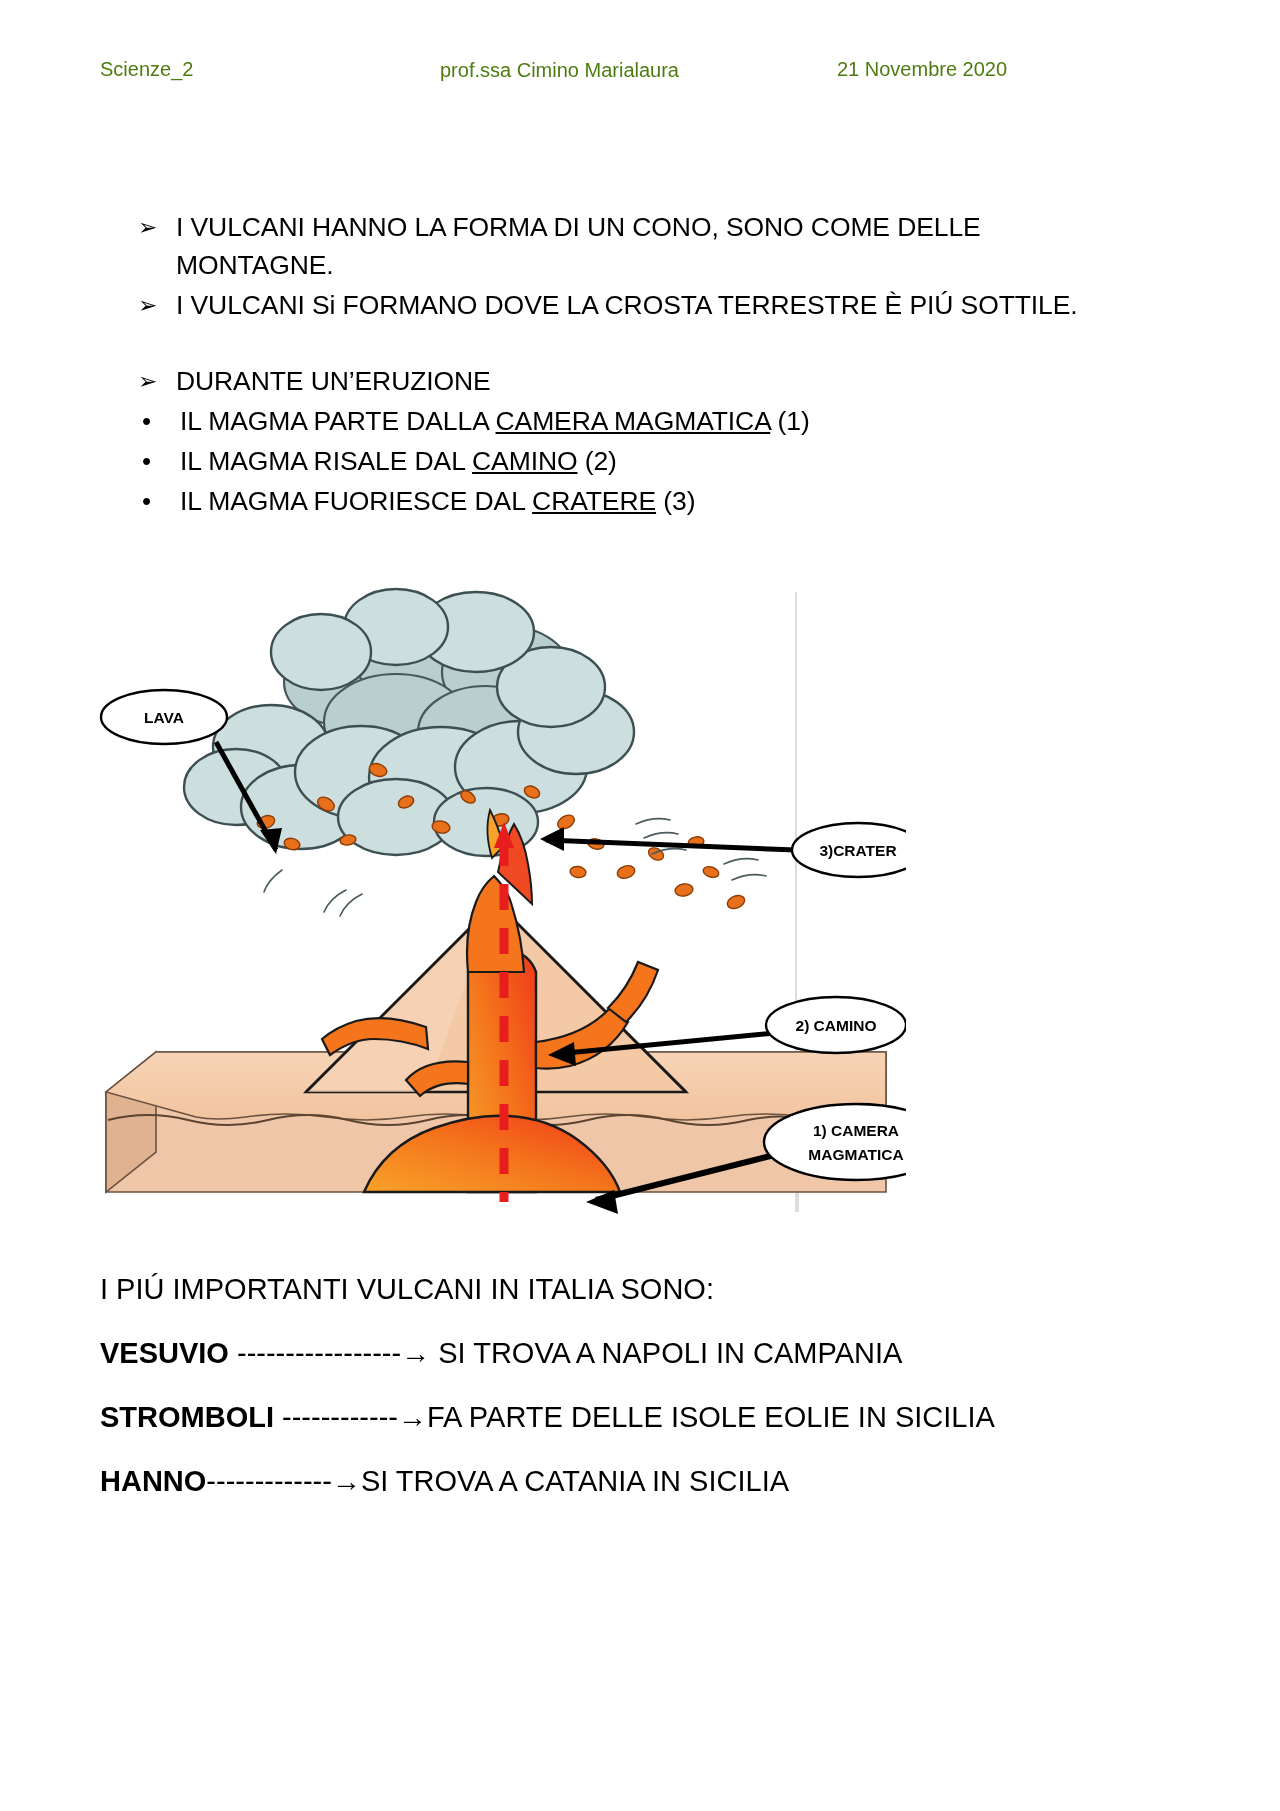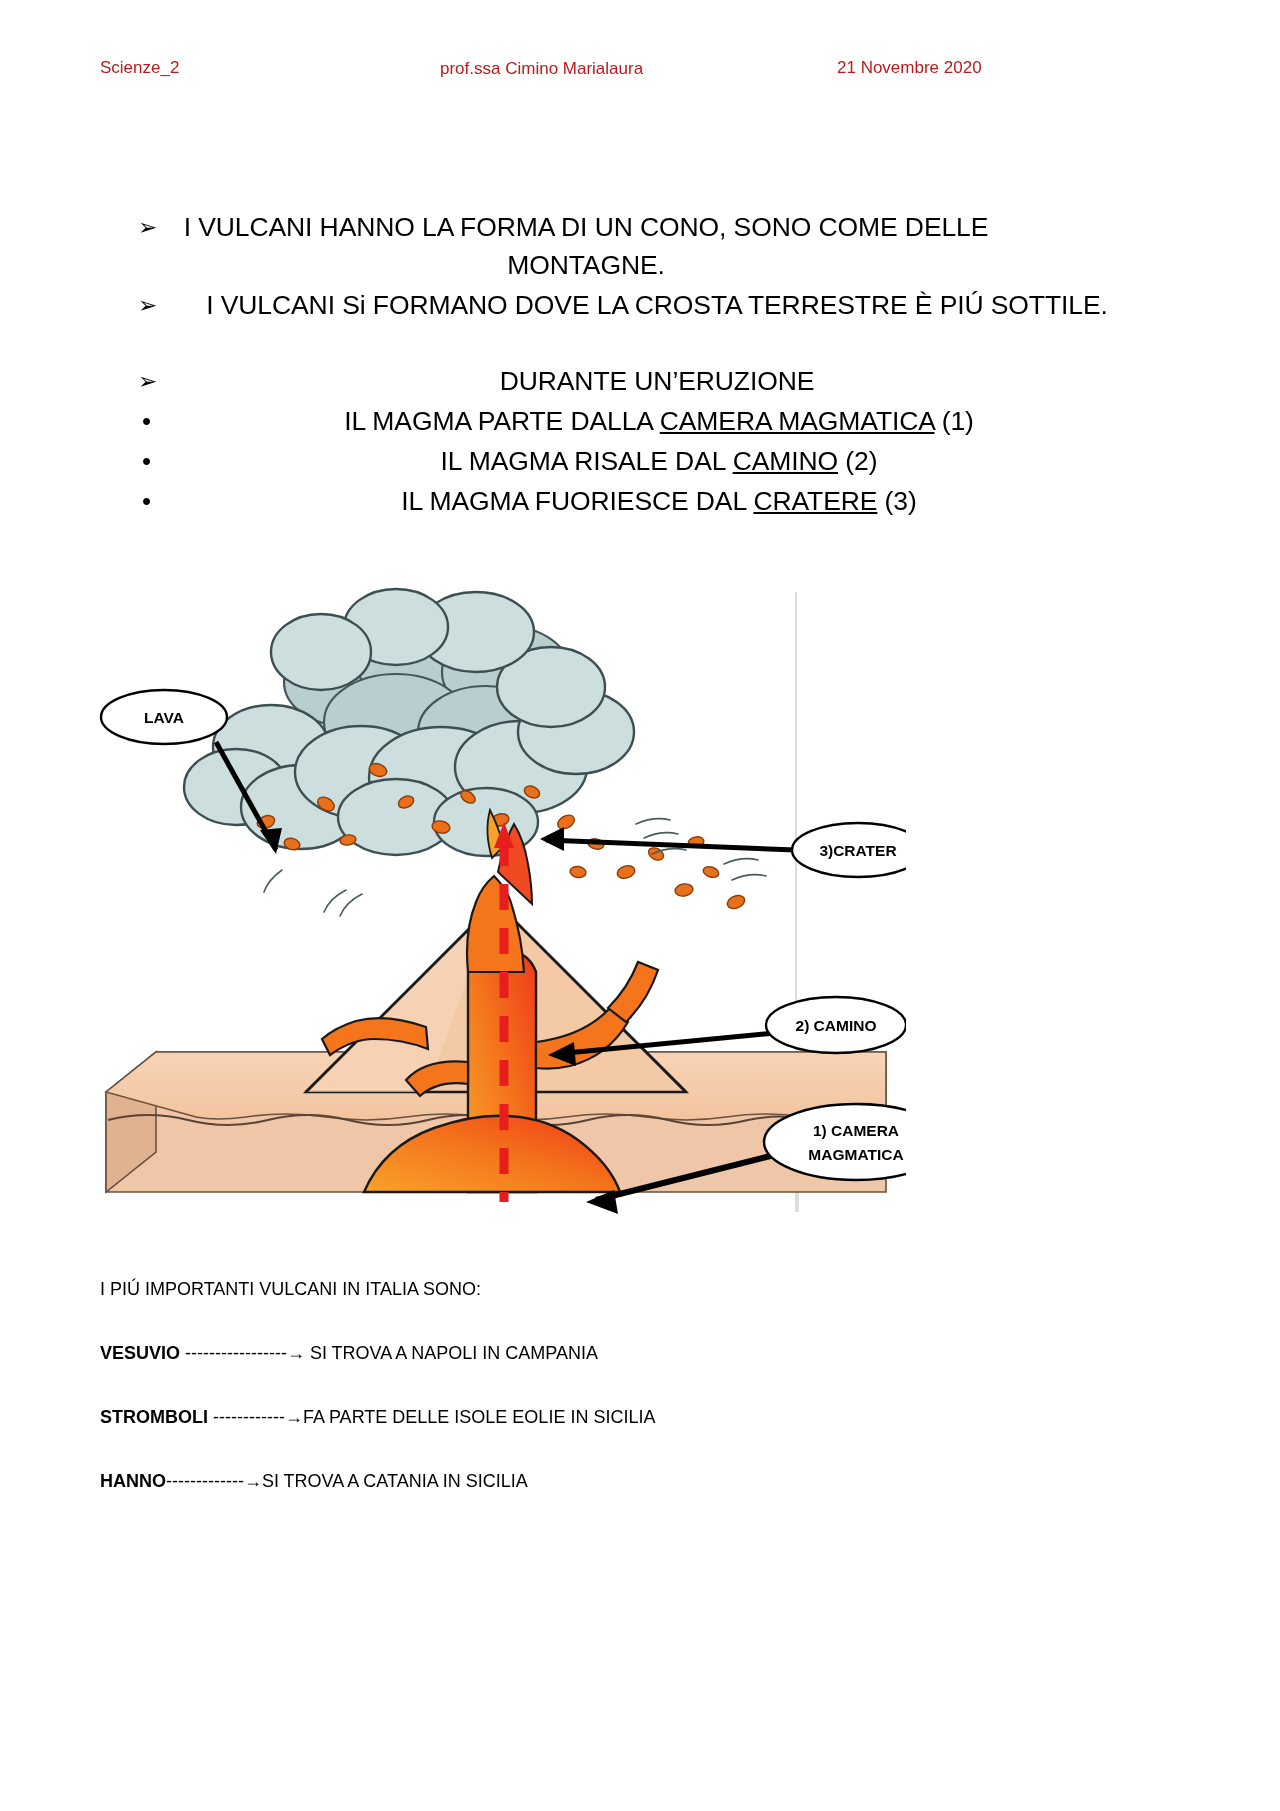--- a/index.html
+++ b/index.html
@@ -24,22 +24,22 @@
     background: #ffffff;
   }
 
   
   .header {
     position: absolute;
     left: 100px;
     top: 58px;
     width: 1080px;
     height: 30px;
-    font-size: 17px;
-    color: #b91c1c;
+    font-size: 20px;
+    color: #4d7c0f;
   }
   .header .h-left   { position: absolute; left: 0px;   top: 0; white-space: nowrap; }
   .header .h-center { position: absolute; left: 340px; top: 1px; white-space: nowrap; }
   .header .h-right  { position: absolute; left: 737px; top: 0; white-space: nowrap; }
 
   
   .title-wrap {
     position: absolute;
     left: 96px;
     top: 97px;
@@ -68,21 +68,21 @@
     width: 38px;
     flex: 0 0 38px;
     text-align: left;
     font-size: 23px;
     line-height: 38px;
   }
   .b-mark.dot {
     font-size: 26px;
     padding-left: 4px;
   }
-  .b-text { flex: 1 1 auto; text-align: center; }
+  .b-text { flex: 1 1 auto; }
   .b-text .u { font-weight: normal; text-decoration: underline; }
   .spacer-row { height: 36px; }
 
   
   .diagram {
     position: absolute;
     left: 96px;
     top: 572px;
     width: 810px;
     height: 660px;
@@ -97,21 +97,21 @@
   }
 
   
   .footer {
     position: absolute;
     left: 100px;
     top: 1272px;
     width: 1080px;
   }
   .f-line {
-    font-size: 18px;
+    font-size: 29px;
     line-height: 34px;
     margin-bottom: 30px;
     white-space: nowrap;
   }
   .f-line .bold { font-weight: bold; }
   .f-line .dash { letter-spacing: 0px; }
 </style>
 </head>
 <body>
 

